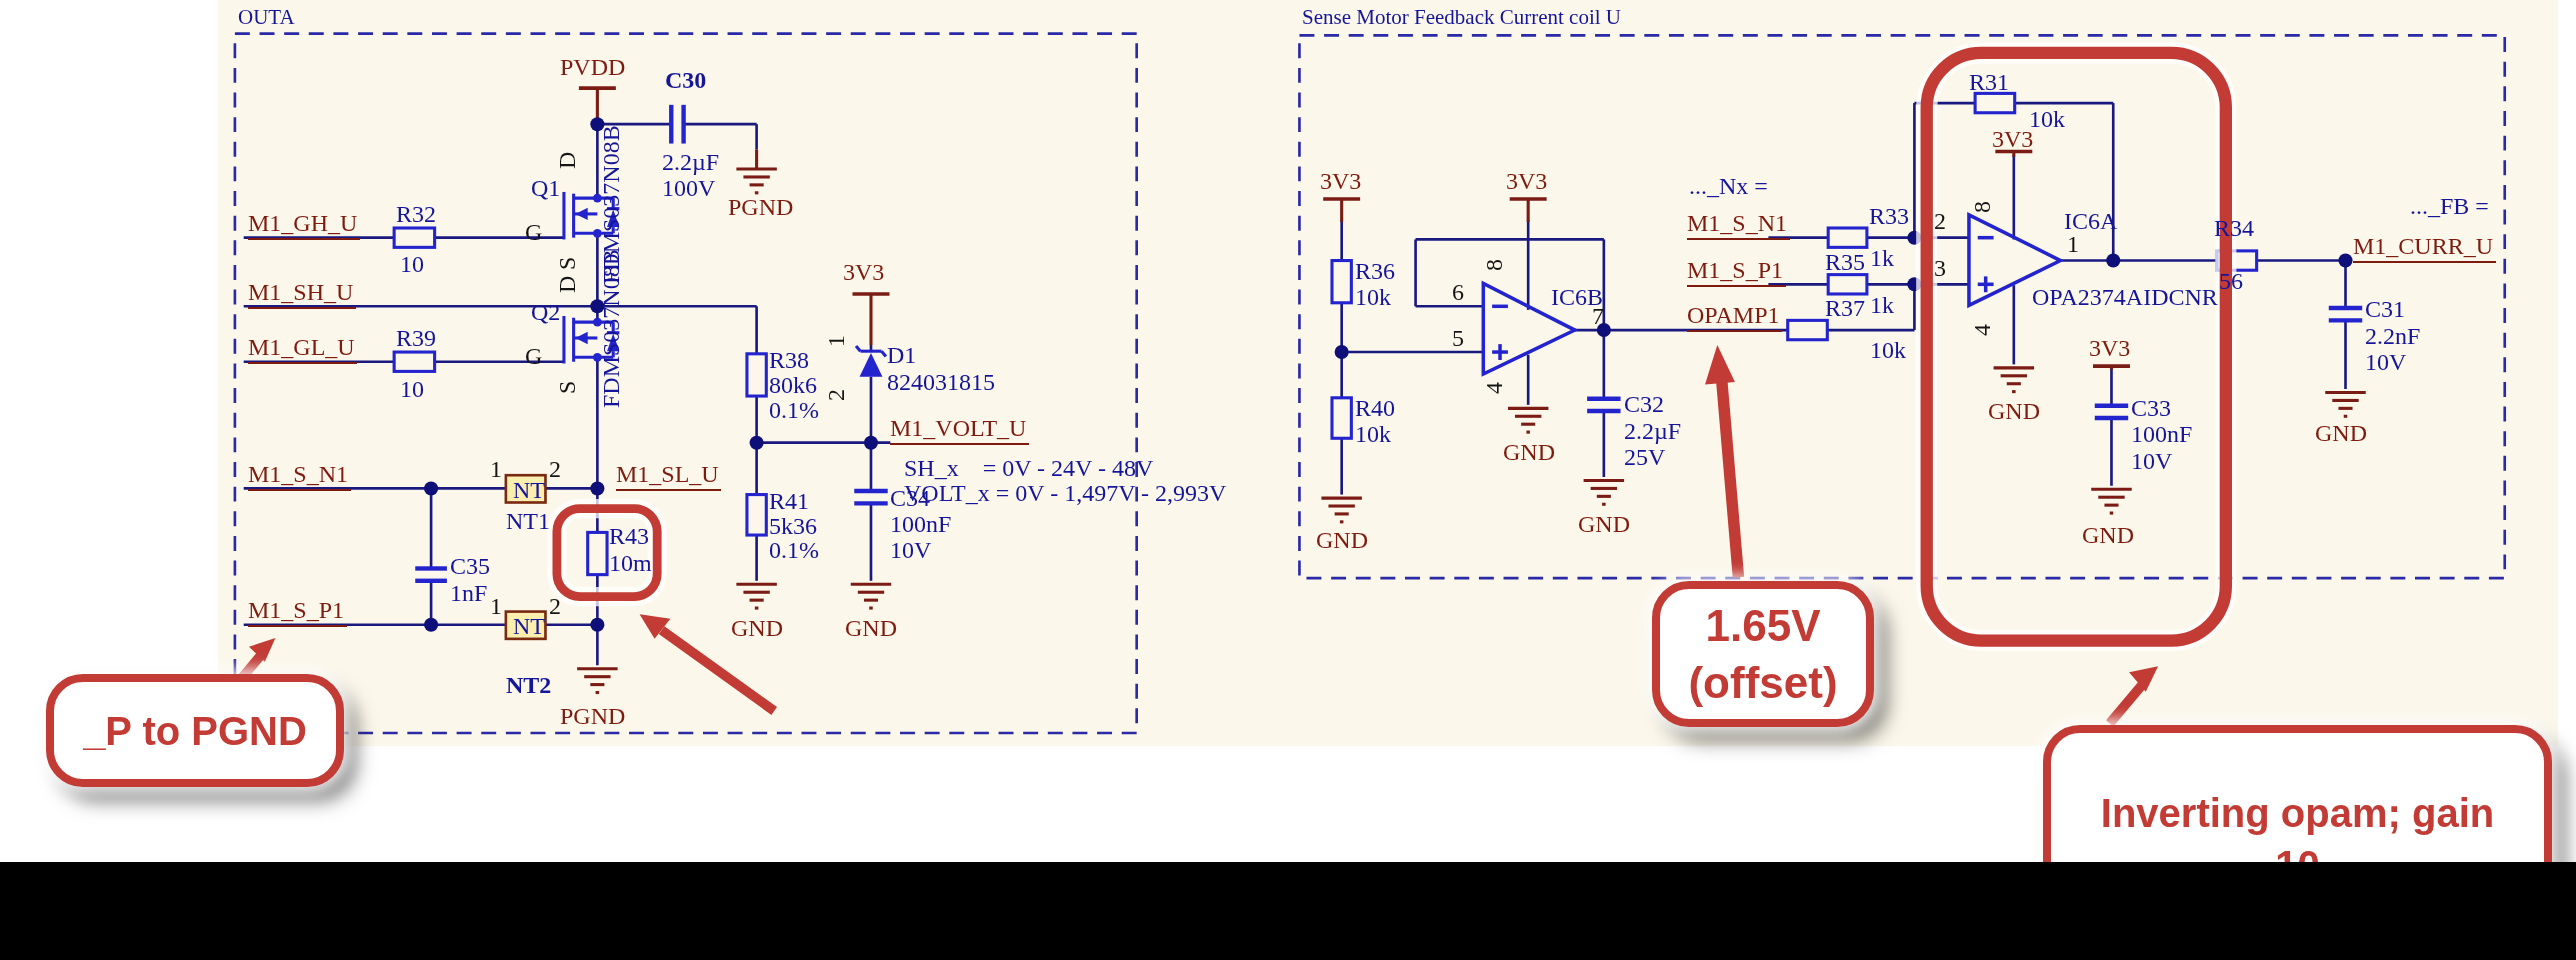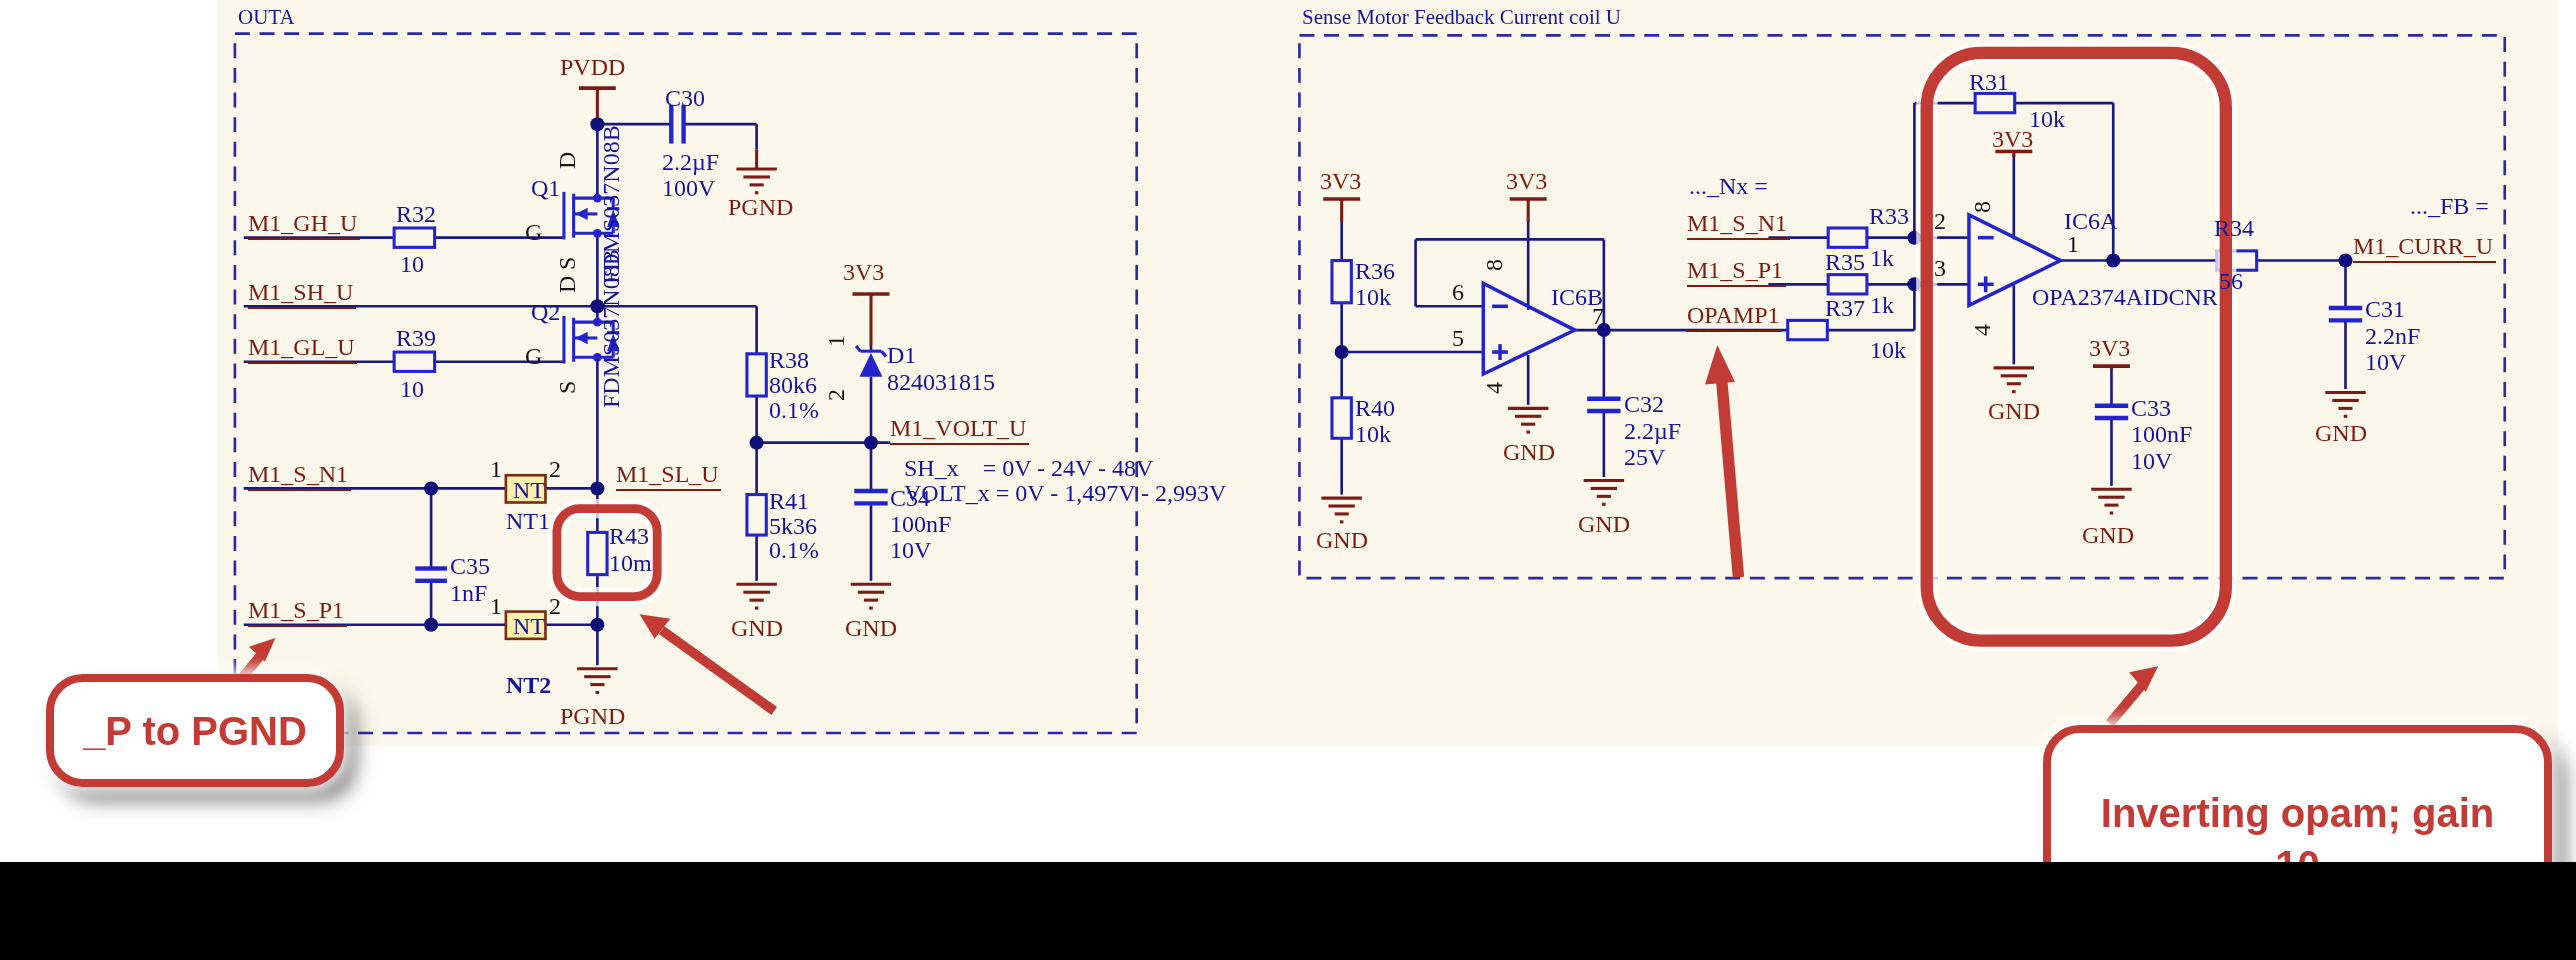--- a/index.html
+++ b/index.html
@@ -253,21 +253,21 @@
       <g>
         <line x1="2398" y1="822" x2="2436" y2="777" stroke="#C23B35" stroke-width="11"></line>
         <polygon points="2453,757 2420,764 2439,786" fill="#C23B35"></polygon>
       </g>
     </g>
   </svg>
 
   <div id="labels-layer">
       <div class="lbl title" style="left: 238px; top: 7px;">OUTA</div>
       <div class="lbl power" style="left: 560px; top: 55px;">PVDD</div>
-      <div class="lbl val" style="left: 665px; top: 86px;">C30</div>
+      <div class="lbl val" style="left: 665px; top: 68px; font-weight: bold;">C30</div>
       <div class="lbl val" style="left: 662px; top: 150px;">2.2µF</div>
       <div class="lbl val" style="left: 662px; top: 176px;">100V</div>
       <div class="lbl power" style="left: 728px; top: 195px;">PGND</div>
       <div class="lbl ref" style="left: 531px; top: 176px;">Q1</div>
       <div class="lbl vref" style="left: 623px; top: 260px;">FDMS037N08B</div>
       <div class="lbl vpin" style="left: 579px; top: 145px;">D</div>
       <div class="lbl pin" style="left: 525px; top: 220px;">G</div>
       <div class="lbl vpin" style="left: 579px; top: 246px;">S</div>
       <div class="lbl net" style="left: 248px; top: 211px;">M1_GH_U</div>
       <div class="lbl ref" style="left: 396px; top: 202px;">R32</div>
@@ -367,18 +367,22 @@
       <div class="lbl net" style="left: 2353px; top: 234px;">M1_CURR_U</div>
       <div class="lbl val" style="left: 2365px; top: 297px;">C31</div>
       <div class="lbl val" style="left: 2365px; top: 324px;">2.2nF</div>
       <div class="lbl val" style="left: 2365px; top: 350px;">10V</div>
       <div class="lbl power" style="left: 2315px; top: 421px;">GND</div>
     </div>
 
   <div class="callout" style="left:46px;top:674px;width:282px;height:97px;font-size:40px;">
     <div>_P to PGND</div>
   </div>
+  <div class="callout" style="left:1652px;top:581px;width:206px;height:130px;font-size:44px;">
+    <div>1.65V</div>
+    <div>(offset)</div>
+  </div>
   <div class="callout" style="left:2043px;top:725px;width:493px;height:211px;font-size:40px;">
     <div>Inverting opam; gain</div>
     <div>10</div>
   </div>
 </div>
 
 
 </body></html>

